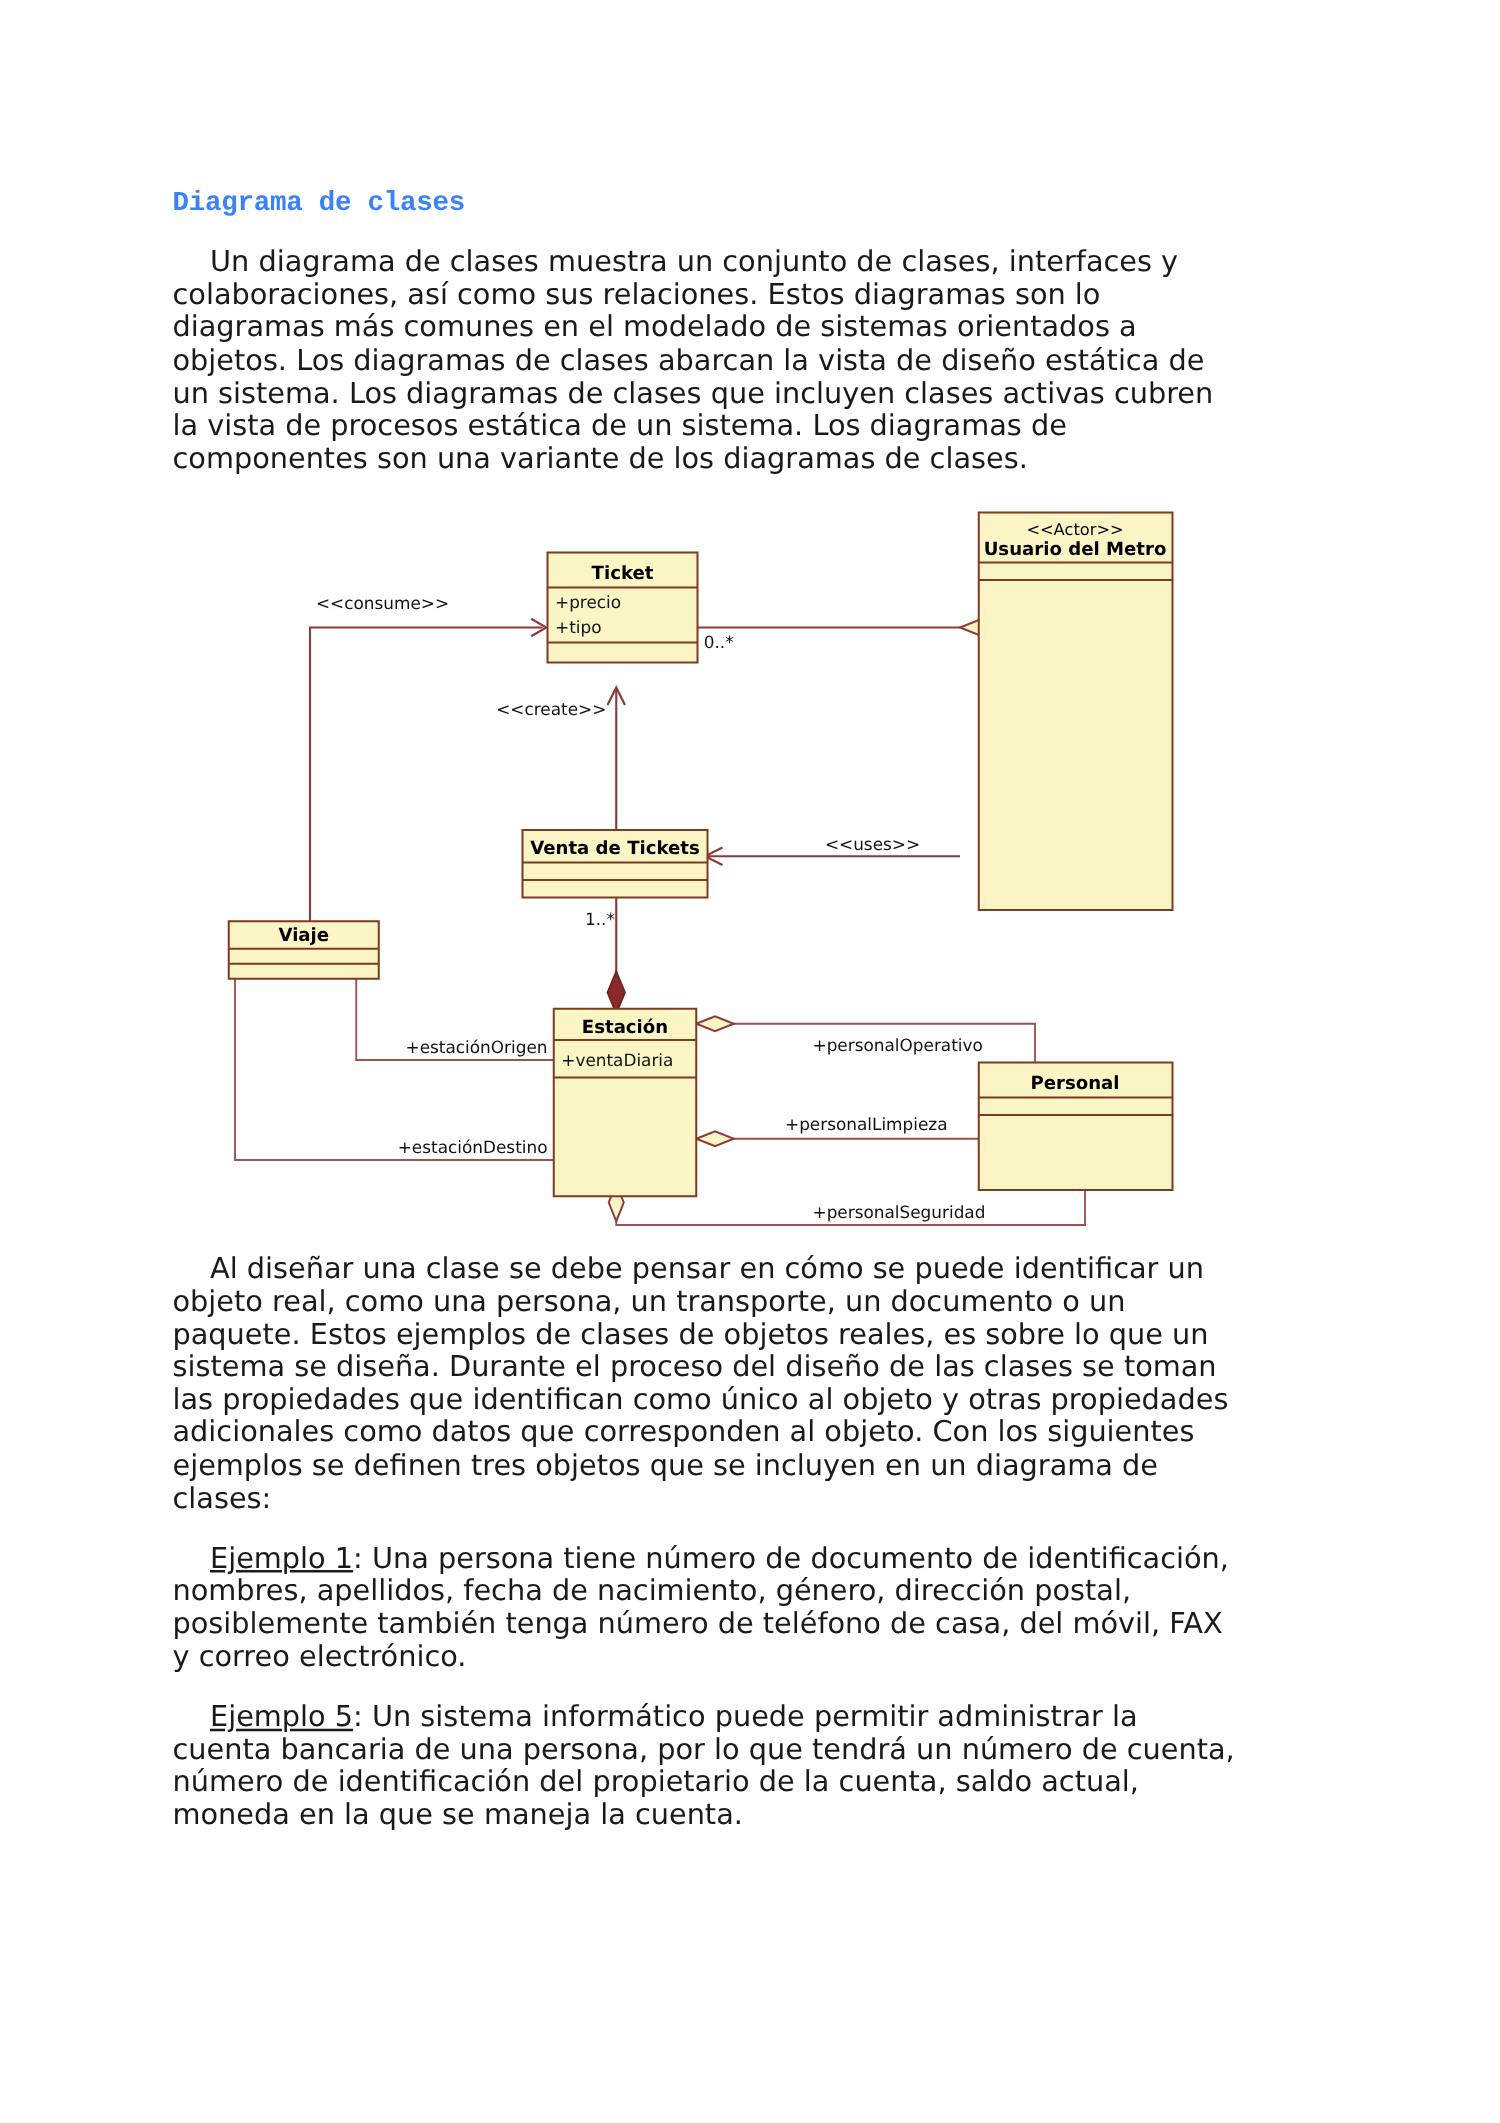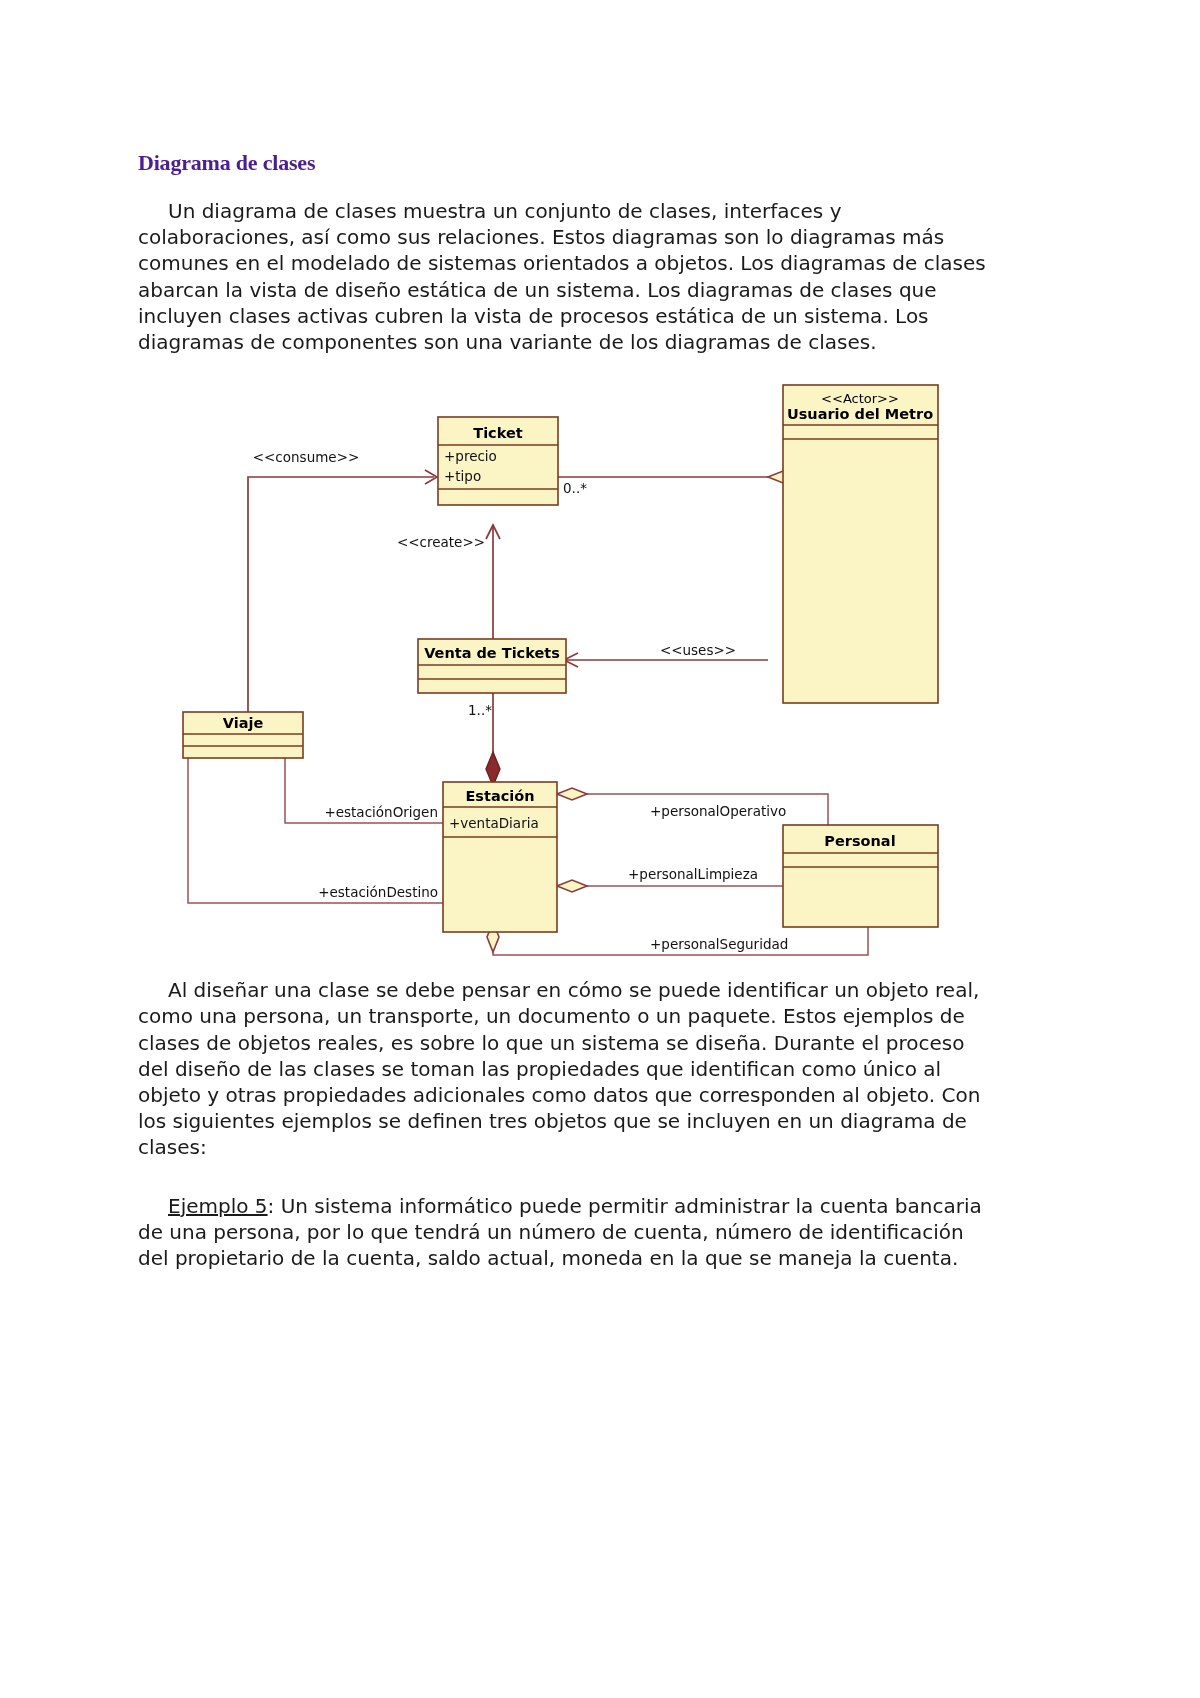--- a/index.html
+++ b/index.html
@@ -22,29 +22,29 @@
     height: 1698px;
     background: #fff;
   }
   .content {
     position: absolute;
     left: 138px;
     top: 150px;
     width: 852px;
   }
   h1.doc-title {
-    font-family: Liberation Serif, serif;
+    font-family: Liberation Mono, monospace;
     font-size: 22px;
     font-weight: bold;
     margin: 0 0 22px 0;
     letter-spacing: -0.2px;
-    color: #4c1d95;
+    color: #3b82f6;
   }
   p.body-text {
-    font-size: 20px;
+    font-size: 23px;
     line-height: 26.2px;
     margin: 0 0 12px 0;
     text-align: left;
     color: #1a1a1a;
   }
   p.body-text.indent { text-indent: 30px; }
 
   
   .diagram-wrap {
     position: relative;
@@ -190,19 +190,20 @@
         <text class="rel-label" x="512" y="582">+personalSeguridad</text>
 
       </svg>
     </div>
 
 
     <p class="body-text indent">Al diseñar una clase se debe pensar en cómo se puede identificar un objeto real, como una persona, un transporte, un documento o un paquete. Estos ejemplos de clases de objetos reales, es sobre lo que un sistema se diseña. Durante el proceso del diseño de las clases se toman las propiedades que identifican como único al objeto y otras propiedades adicionales como datos que corresponden al objeto. Con los siguientes ejemplos se definen tres objetos que se incluyen en un diagrama de clases:</p>
 
     <div class="spacer-sm"></div>
 
+    <p class="body-text indent"><span class="underline">Ejemplo 1</span><span>: Una persona tiene número de documento de identificación, nombres, apellidos, fecha de nacimiento, género, dirección postal, posiblemente también tenga número de teléfono de casa, del móvil, FAX y correo electrónico.</span></p>
 
     <div class="spacer-sm"></div>
 
     <p class="body-text indent"><span class="underline">Ejemplo 5</span><span>: Un sistema informático puede permitir administrar la cuenta bancaria de una persona, por lo que tendrá un número de cuenta, número de identificación del propietario de la cuenta, saldo actual, moneda en la que se maneja la cuenta.</span></p>
 
   </div>
 </div>
 
 </body></html>

